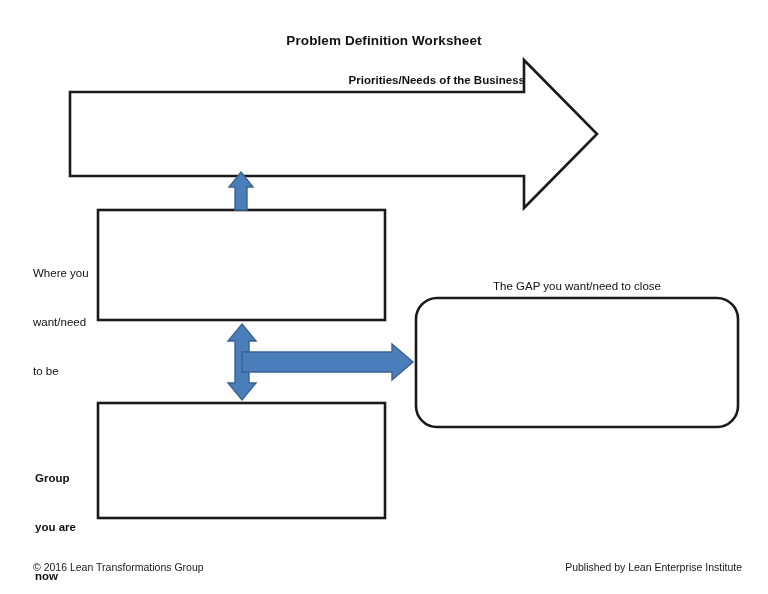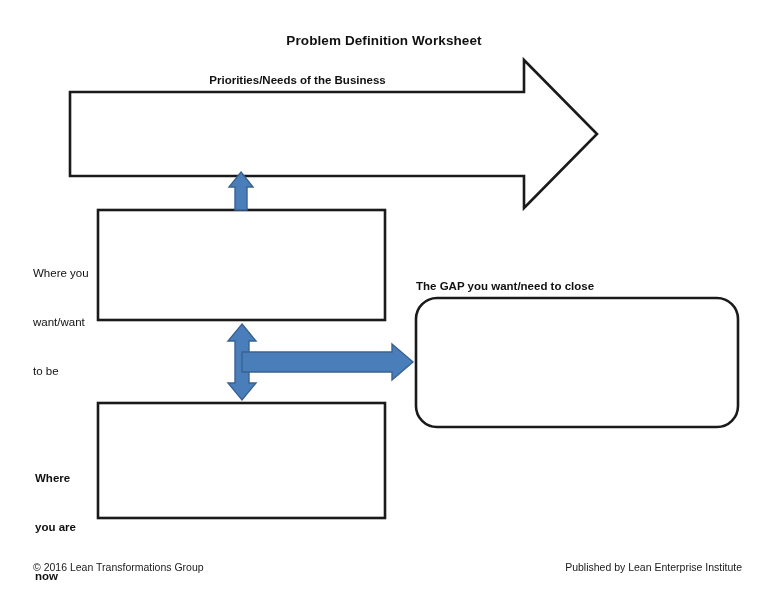--- a/index.html
+++ b/index.html
@@ -56,31 +56,31 @@
     width: 768px;
     text-align: center;
     font-size: 13.5px;
     font-weight: bold;
     letter-spacing: 0.1px;
   }
   #priorities-label {
     left: 70px;
     top: 72px;
     width: 455px;
-    text-align: center;
+    text-align: right;
     font-size: 11.5px;
     font-weight: bold;
   }
   #gap-label {
     left: 416px;
     top: 278px;
     width: 322px;
-    text-align: left;
+    text-align: center;
     font-size: 11.5px;
-    font-weight: bold;
+    font-weight: normal;
   }
   #want-label {
     left: 33px;
     top: 232px;
     width: 64px;
     font-size: 11.5px;
     font-weight: normal;
   }
   #now-label {
     left: 35px;
@@ -129,26 +129,26 @@
   </svg>
 
   <div class="txt" id="page-title">Problem Definition Worksheet</div>
 
   <div class="txt" id="priorities-label">Priorities/Needs of the Business</div>
 
   <div class="txt" id="gap-label">The GAP you want/need to close</div>
 
   <div class="txt" id="want-label">
     <span class="line2">Where you</span>
-    <span class="line2">want/want</span>
+    <span class="line2">want/need</span>
     <span class="line2">to be</span>
   </div>
 
   <div class="txt" id="now-label">
-    <span class="line2">Where</span>
+    <span class="line2">Group</span>
     <span class="line2">you are</span>
     <span class="line2">now</span>
   </div>
 
   <div class="txt" id="copyright">
     <span class="line2">© 2016 Lean Transformations Group</span>
     
   </div>
 
   <div class="txt" id="publisher">

